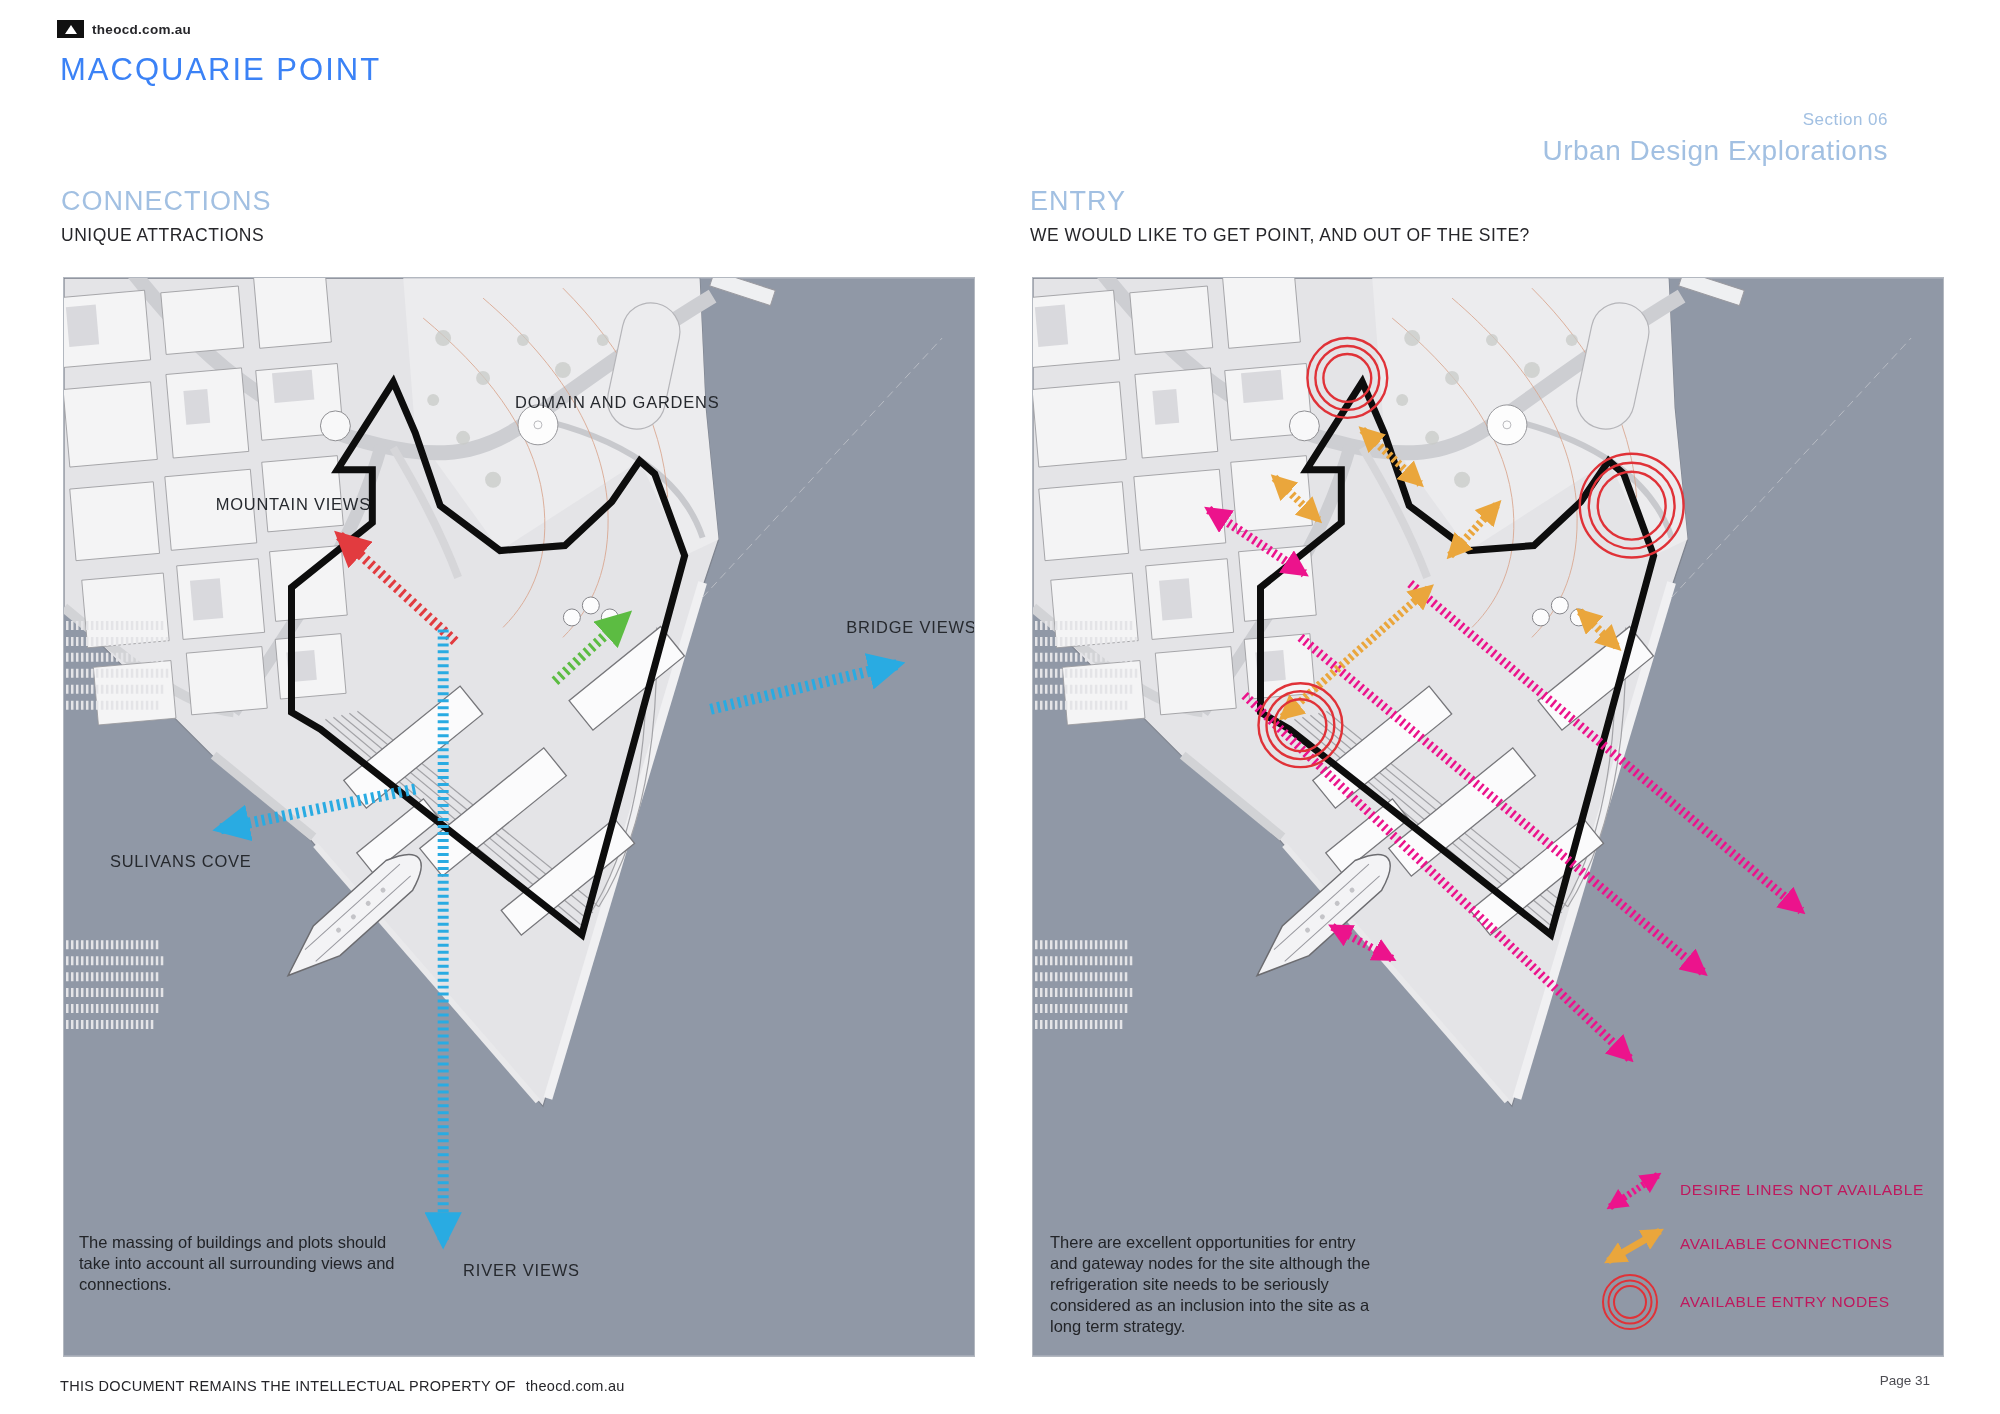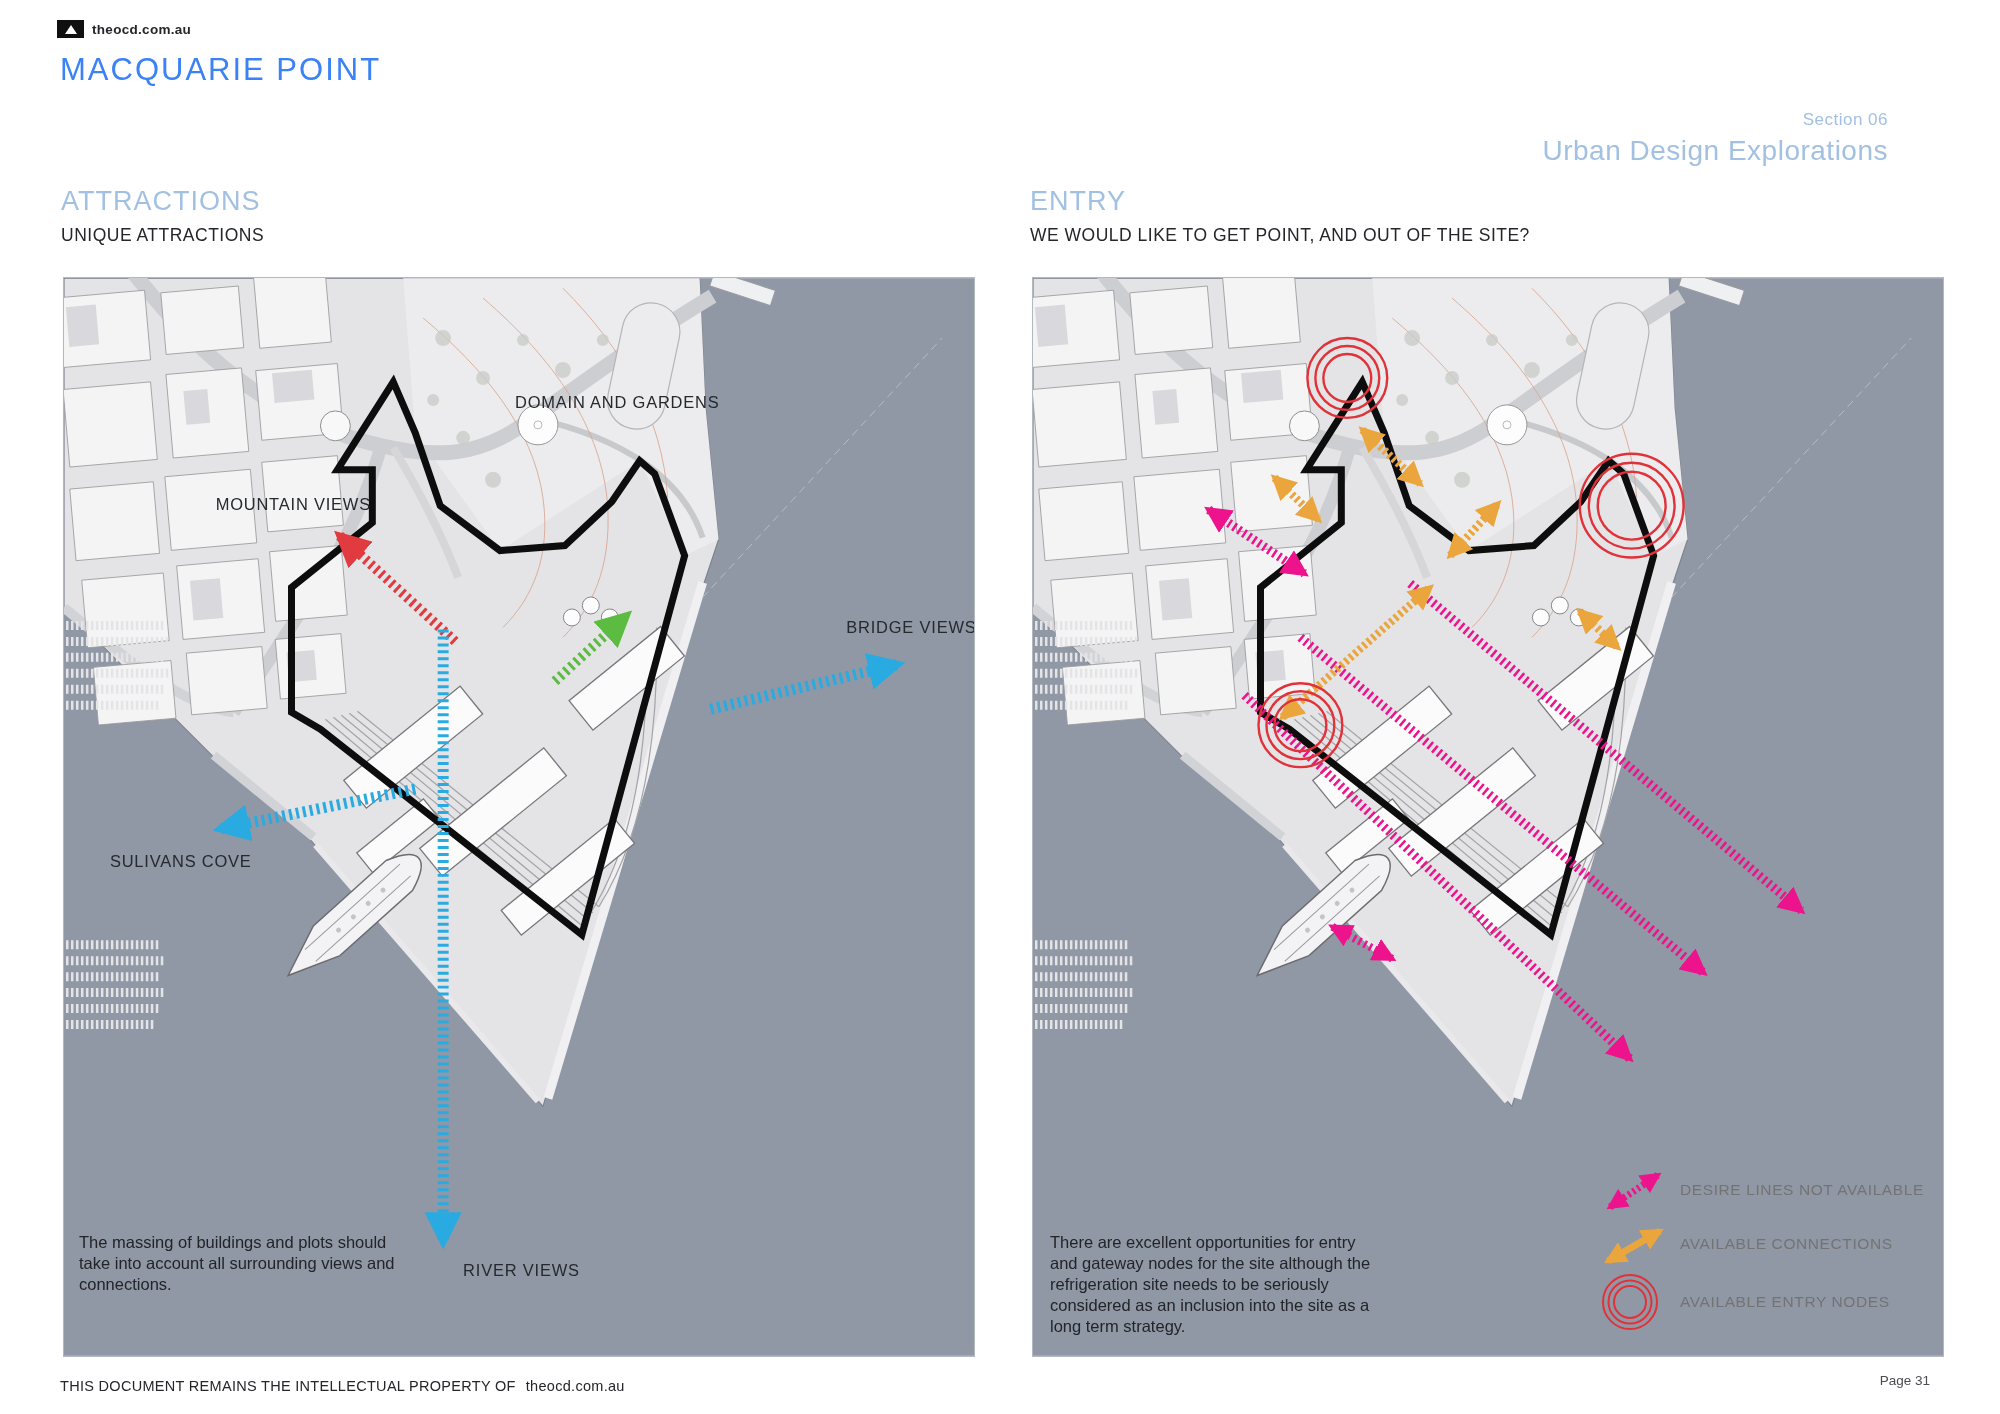--- a/index.html
+++ b/index.html
@@ -37,21 +37,21 @@
   .caption { font-size:16.5px; line-height:1.28; color:#222428; }
   .cap-left { left:16px; top:955px; width:322px; }
   .cap-right { left:18px; top:955px; width:334px; }
 
   
   .legend { left:556px; top:886px; width:352px; }
   .lg-row { display:flex; align-items:center; height:54px; }
   .lg-row.nodes { height:62px; }
   .lg-icon { width:92px; height:54px; flex:0 0 92px; }
   .lg-row.nodes .lg-icon { height:62px; }
-  .lg-label { font-size:15.5px; letter-spacing:.6px; color:#737373; }
+  .lg-label { font-size:15.5px; letter-spacing:.6px; color:#be185d; }
 
   
   .footer { left:60px; top:1378px; font-size:14.5px; letter-spacing:.3px; }
   .footer .brand { margin-left:10px; }
   .page-num { right:70px; top:1373px; font-size:13.5px; color:#4c4c52;padding-left:12px; }
 </style>
 </head>
 <body>
 
 <svg width="0" height="0" style="position:absolute" aria-hidden="true">
@@ -201,21 +201,21 @@
     <div class="logo-tri"></div>
   </div>
 <div class="abs logo-text">theocd.com.au</div>
 <div class="abs page-title">MACQUARIE POINT</div>
 <div class="abs hdr-right">
   <div class="sec">Section 06</div>
   <div class="sub">Urban Design Explorations</div>
 </div>
 
 <div class="abs section-head sh-left">
-  <div class="h">ATTRACTIONS</div>
+  <div class="h">CONNECTIONS</div>
   <div class="s">UNIQUE ATTRACTIONS</div>
 </div>
 <div class="abs section-head sh-right">
   <div class="h">ENTRY</div>
   <div class="s">WE WOULD LIKE TO GET POINT, AND OUT OF THE SITE?</div>
 </div>
 
 <div class="abs panel p-left">
   <svg class="map" viewBox="0 0 912 1080">
     <use href="#basemap"></use>

